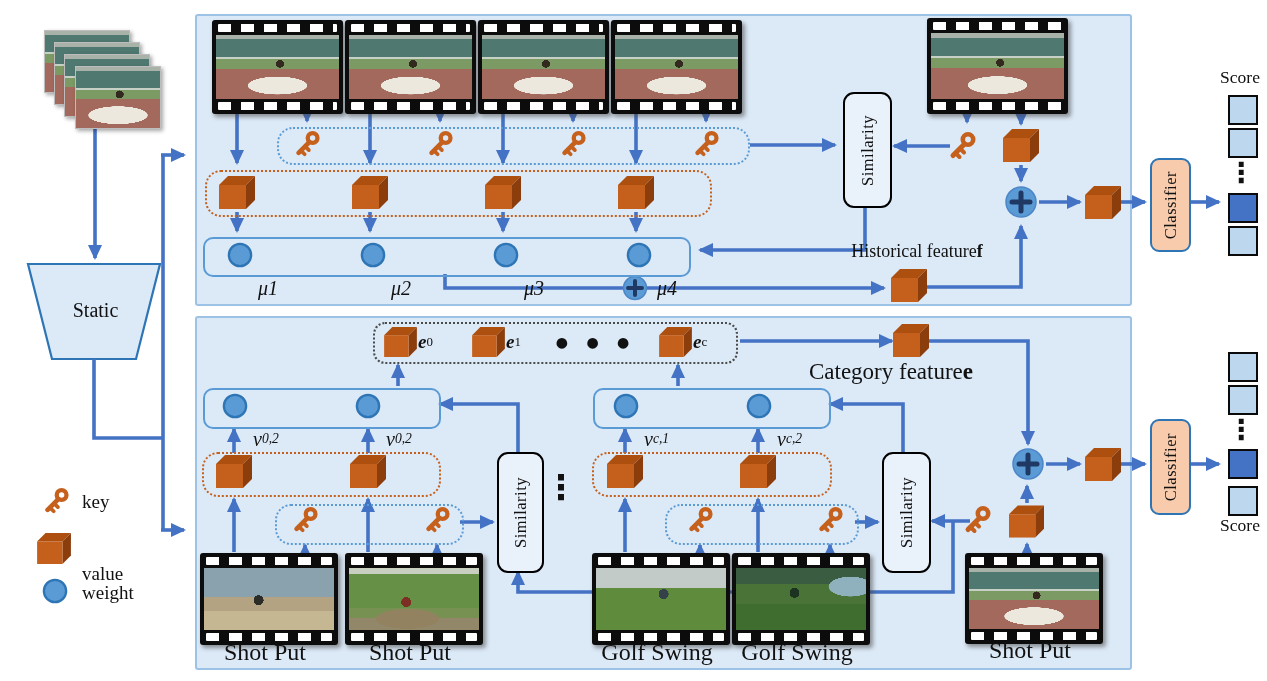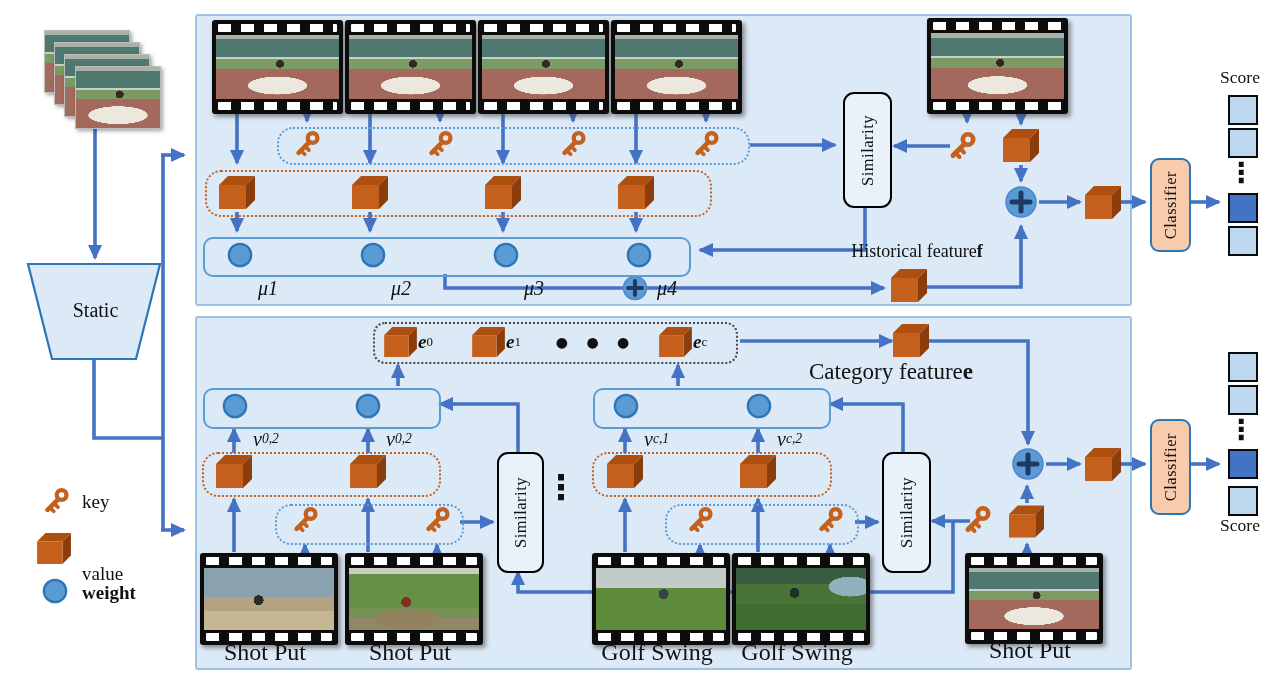--- a/index.html
+++ b/index.html
@@ -221,21 +221,21 @@
     <div class="vframe sc-stadium" style="left:44px;top:30px;"></div>
     <div class="vframe sc-stadium" style="left:54px;top:42px;"></div>
     <div class="vframe sc-stadium" style="left:64px;top:54px;"></div>
     <div class="vframe sc-stadium" style="left:75px;top:66px;"></div>
   </div>
 
   <div class="lbl" style="left:38px;top:297px;width:115px;height:26px;font-size:20px;">Static</div>
 
   <div class="lbl left legend-lbl" style="left:82px;top:490px;width:70px;height:24px;">key</div>
   <div class="lbl left legend-lbl" style="left:82px;top:538px;width:80px;height:24px;margin-top:24px;">value</div>
-  <div class="lbl left legend-lbl" style="left:82px;top:581px;width:90px;height:24px;font-weight:bold;">weight</div>
+  <div class="lbl left legend-lbl" style="left:82px;top:581px;width:90px;height:24px;">weight</div>
 
   <div class="strip" style="left:212px;top:20px;width:123px;height:88px;">
     <div class="holes"></div>
       <div class="scene sc-stadium"></div>
       <div class="holes"></div>
   </div>
   <div class="strip" style="left:345px;top:20px;width:123px;height:88px;">
     <div class="holes"></div>
       <div class="scene sc-stadium"></div>
       <div class="holes"></div>

